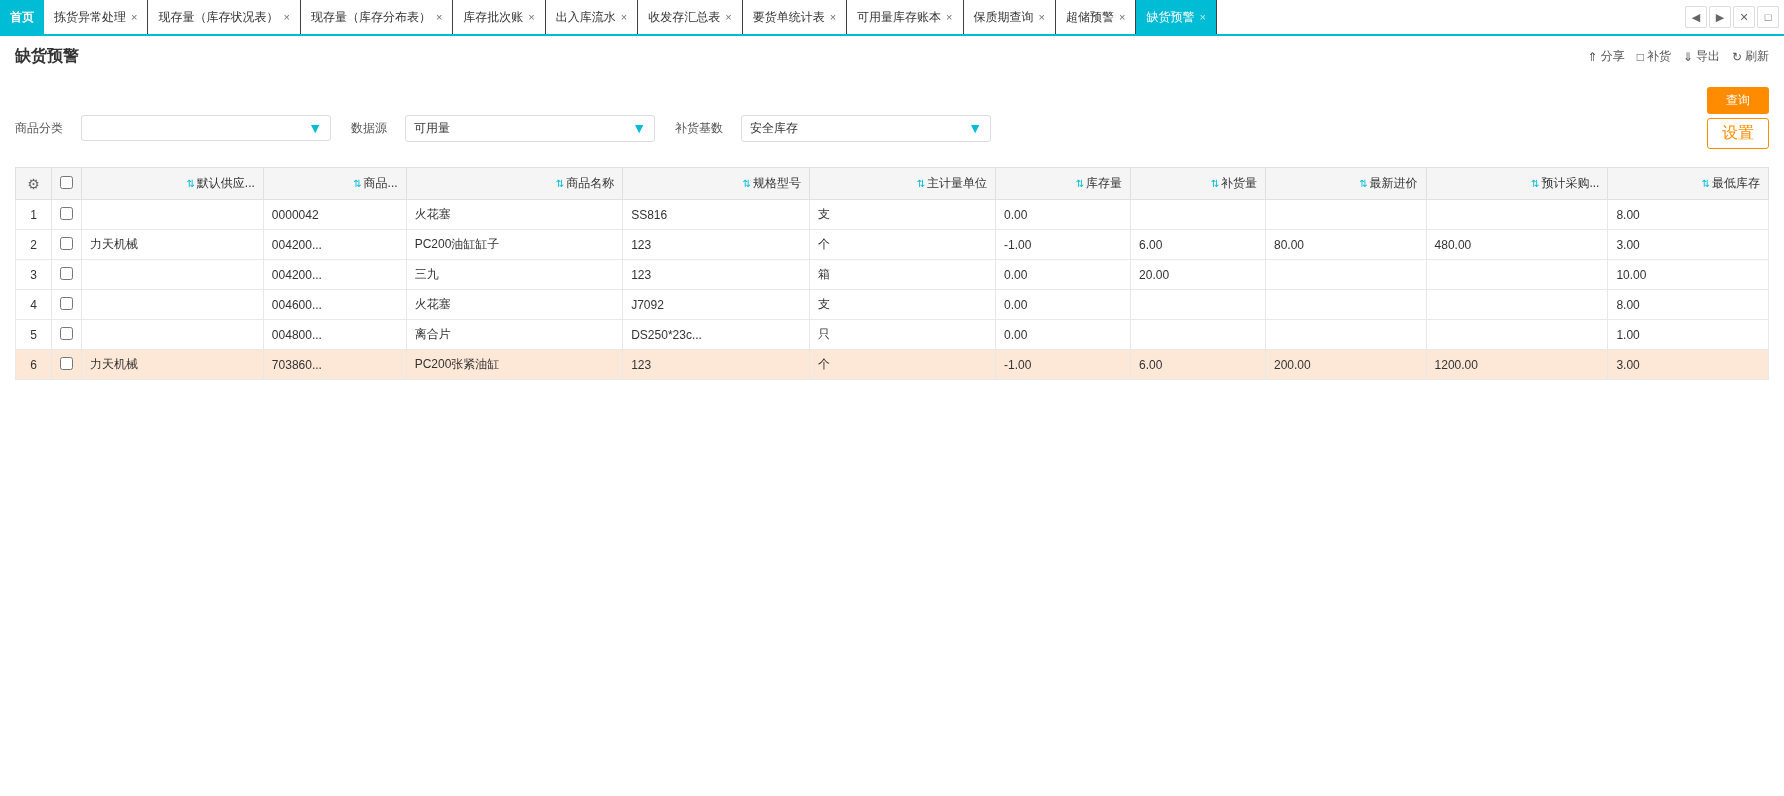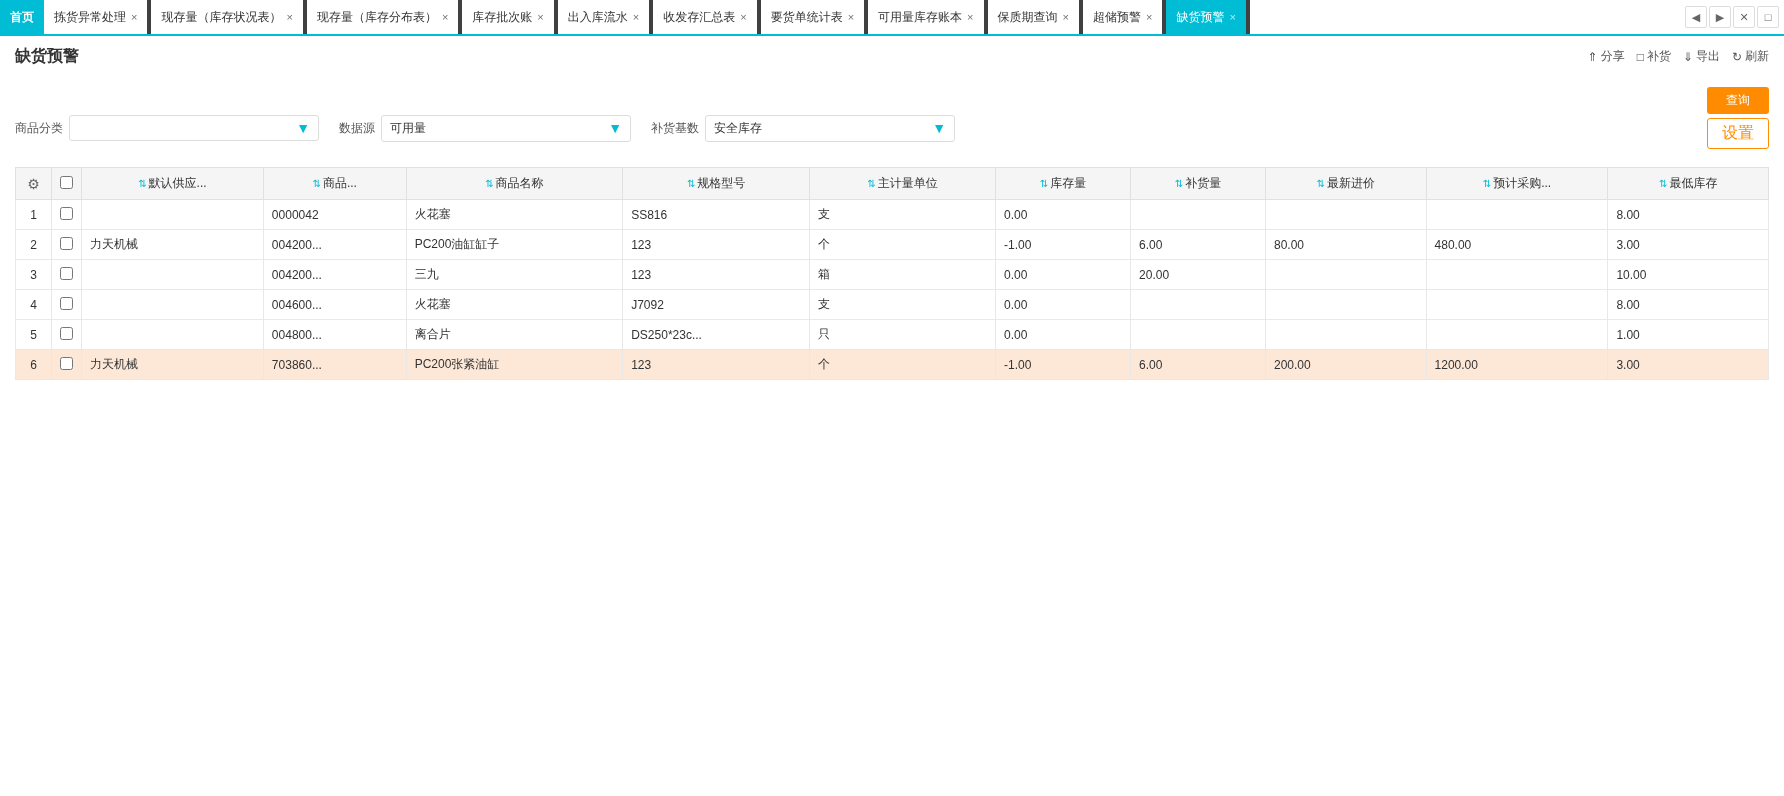--- a/index.html
+++ b/index.html
@@ -14,21 +14,21 @@
       height: 36px;
       overflow: hidden;
     }
     .nav-tab {
       display: flex;
       align-items: center;
       padding: 0 10px;
       height: 100%;
       white-space: nowrap;
       cursor: pointer;
-      border-right: 4px solid #404040;
+      border-right: 1px solid #404040;
       font-size: 12px;
       color: #333;
       background: #fff;
       flex-shrink: 0;
     }
     .nav-tab.active {
       background: #00bcd4;
       color: #fff;
     }
     .nav-tab .close-x {
@@ -101,21 +101,21 @@
     .filter-bar {
       display: flex;
       align-items: center;
       gap: 20px;
       margin-bottom: 10px;
       padding: 8px 0;
     }
     .filter-group {
       display: flex;
       align-items: center;
-      gap: 6px;
+      gap: 18px;
       margin-top: 20px;
     }
     .filter-label {
       color: #555;
       white-space: nowrap;
       font-size: 12px;
     }
     .filter-select {
       display: flex;
       align-items: center;
@@ -162,21 +162,21 @@
     
     .data-table {
       width: 100%;
       border-collapse: collapse;
       font-size: 12px;
     }
     .data-table th {
       background: #f5f5f5;
       border: 1px solid #e0e0e0;
       padding: 7px 8px;
-      text-align: center;
+      text-align: right;
       font-weight: normal;
       color: #333;
       white-space: nowrap;
     }
     .data-table th .sort-arrows {
       color: #00bcd4;
       font-size: 10px;
       margin-right: 2px;
     }
     .data-table td {

